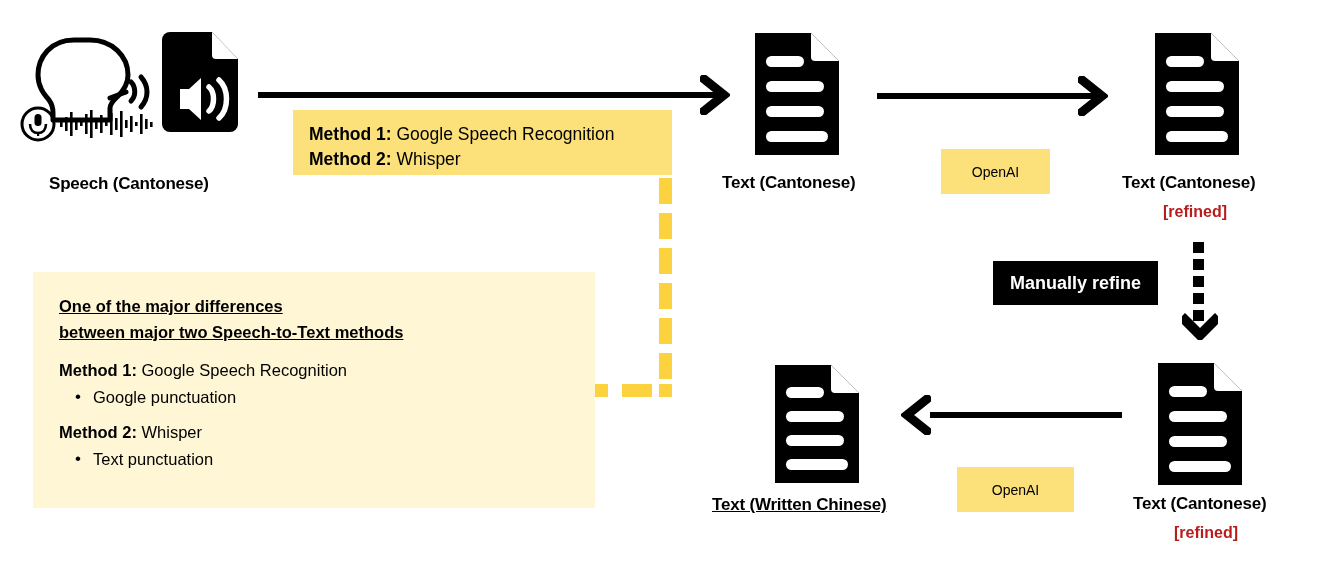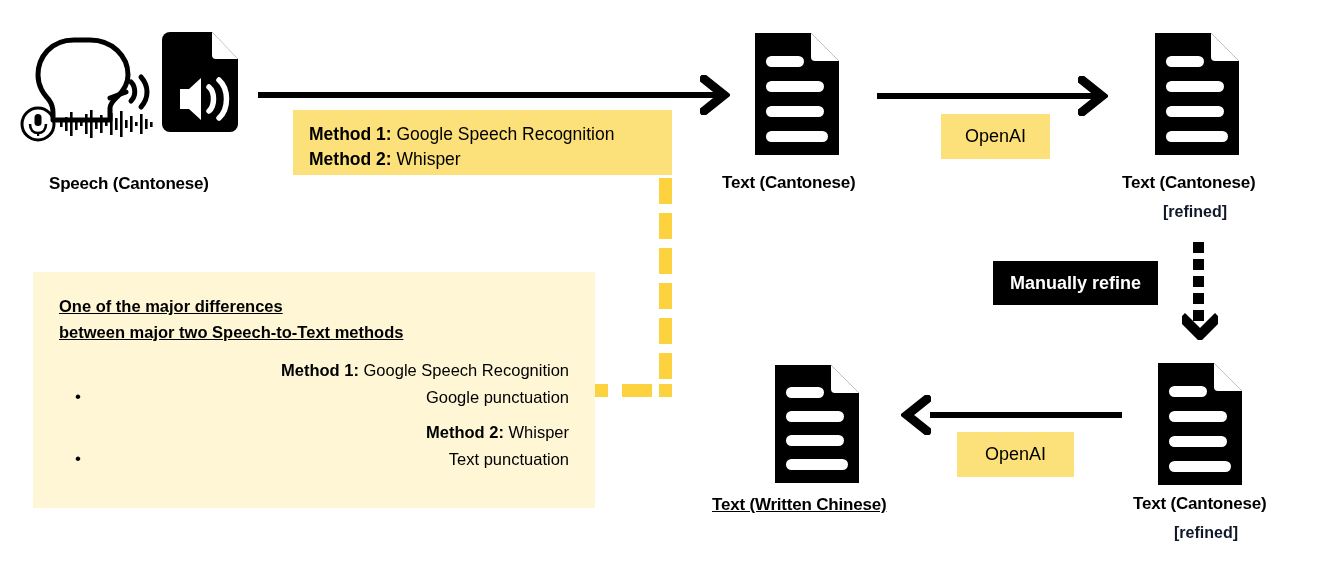--- a/index.html
+++ b/index.html
@@ -21,33 +21,34 @@
 
   
   .red-label {
     color: #000000;
     font-weight: bold;
     font-size: 17px;
     white-space: nowrap;
     letter-spacing: -0.2px;
   }
   .gray-label {
-    color: #0f172a;
+    color: #b91c1c;
     font-weight: bold;
     font-size: 16px;
     white-space: nowrap;
   }
   .yellow-chip {
     background: #FCE07A;
     color: #000000;
-    font-size: 18px;
+    font-size: 14px;
     display: flex;
     align-items: center;
     justify-content: center;
     white-space: nowrap;
+    margin-top: 35px;
   }
   .black-chip {
     background: #000000;
     color: #ffffff;
     font-weight: bold;
     font-size: 18px;
     display: flex;
     align-items: center;
     justify-content: center;
     white-space: nowrap;
@@ -193,21 +194,21 @@
     <div class="dash-seg" style="left:659px; top:213px;  width:13px; height:26px;"></div>
     <div class="dash-seg" style="left:659px; top:248px;  width:13px; height:26px;"></div>
     <div class="dash-seg" style="left:659px; top:283px;  width:13px; height:26px;"></div>
     <div class="dash-seg" style="left:659px; top:318px;  width:13px; height:26px;"></div>
     <div class="dash-seg" style="left:659px; top:353px;  width:13px; height:26px;"></div>
     <div class="dash-seg" style="left:659px; top:384px;  width:13px; height:13px;"></div>
     <div class="dash-seg" style="left:622px; top:384px;  width:30px; height:13px;"></div>
     <div class="dash-seg" style="left:578px; top:384px;  width:30px; height:13px;"></div>
   </div>
 
-  <div class="abs info-box" style="left:33px; top:272px; width:562px; height:236px;text-align:right;">
+  <div class="abs info-box" style="left:33px; top:272px; width:562px; height:236px;">
     <span class="head">One of the major differences</span>
     <span class="head">between major two Speech-to-Text methods</span>
 
     <div class="mrow">
       <b>Method 1:</b><span> Google Speech Recognition</span>
     </div>
     <div class="bullet">Google punctuation</div>
 
     <div class="mrow">
       <b>Method 2:</b><span> Whisper</span>

